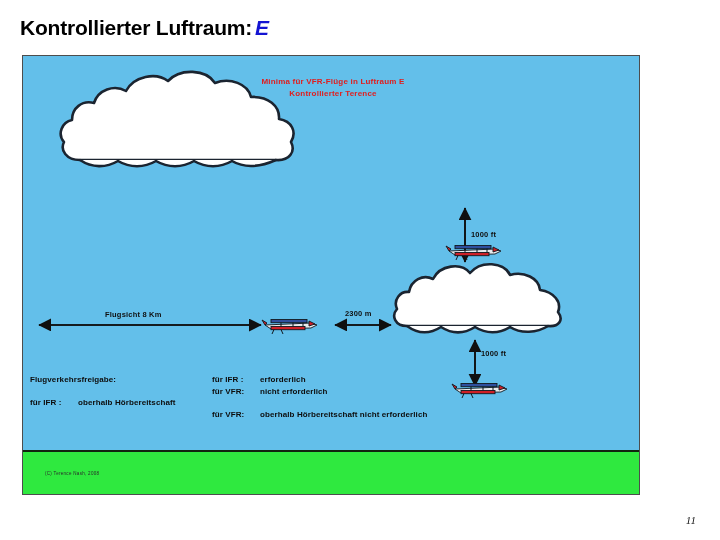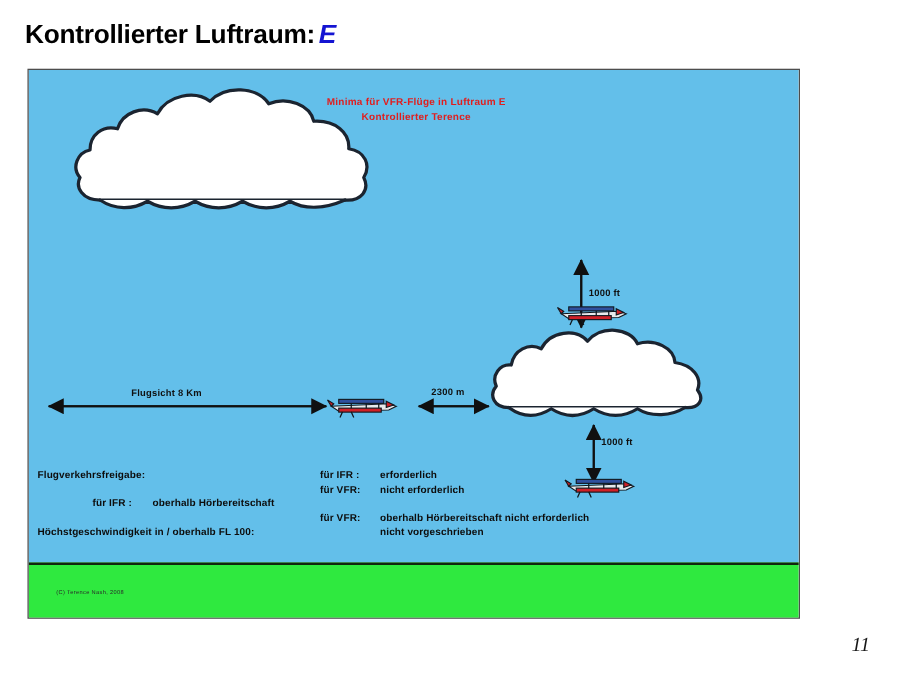--- a/index.html
+++ b/index.html
@@ -114,40 +114,40 @@
     top: 318px;
     color: #0d0d0d;
     font-size: 8px;
     font-weight: bold;
     line-height: 11.6px;
     letter-spacing: 0.1px;
     white-space: nowrap;
   }
   #param-table .row { display: flex; }
   #param-table .c-label { width: 182px; }
-  #param-table .c-rule  { width: 48px; margin-left: 44px; }
+  #param-table .c-rule  { width: 48px; }
   #param-table .c-value { }
 
   
   #copyright-note {
     position: absolute;
     left: 22px;
     top: 415px;
     font-size: 4.5px;
     color: #2a2a2a;
     letter-spacing: 0.3px;
     white-space: nowrap;
   }
 
   
   #page-number {
     position: absolute;
     right: 24px;
     bottom: 14px;
-    font-size: 16px;
+    font-size: 11px;
     color: #171717;
     font-family: "Liberation Serif", serif;
     font-style: italic;
   }
 </style>
 </head>
 <body>
 
 <div id="slide-title">
   <span>Kontrollierter Luftraum:</span><span class="accent">E</span>
@@ -292,24 +292,19 @@
     </div>
     <div class="row">
       <span class="c-rule">für IFR :</span>
       <span class="c-value">oberhalb Hörbereitschaft</span>
     </div>
     <div class="row">
       <span class="c-label"></span>
       <span class="c-rule">für VFR:</span>
       <span class="c-value">oberhalb Hörbereitschaft nicht erforderlich</span>
     </div>
-    <div class="row">
-      <span class="c-label">Höchstgeschwindigkeit in / oberhalb  FL 100:</span>
-      <span class="c-rule"></span>
-      <span class="c-value">nicht vorgeschrieben</span>
-    </div>
   </div>
 
   <div id="copyright-note">(C) Terence Nash, 2008</div>
 
 </div>
 
 <div id="page-number">11</div>
 
 </body></html>

